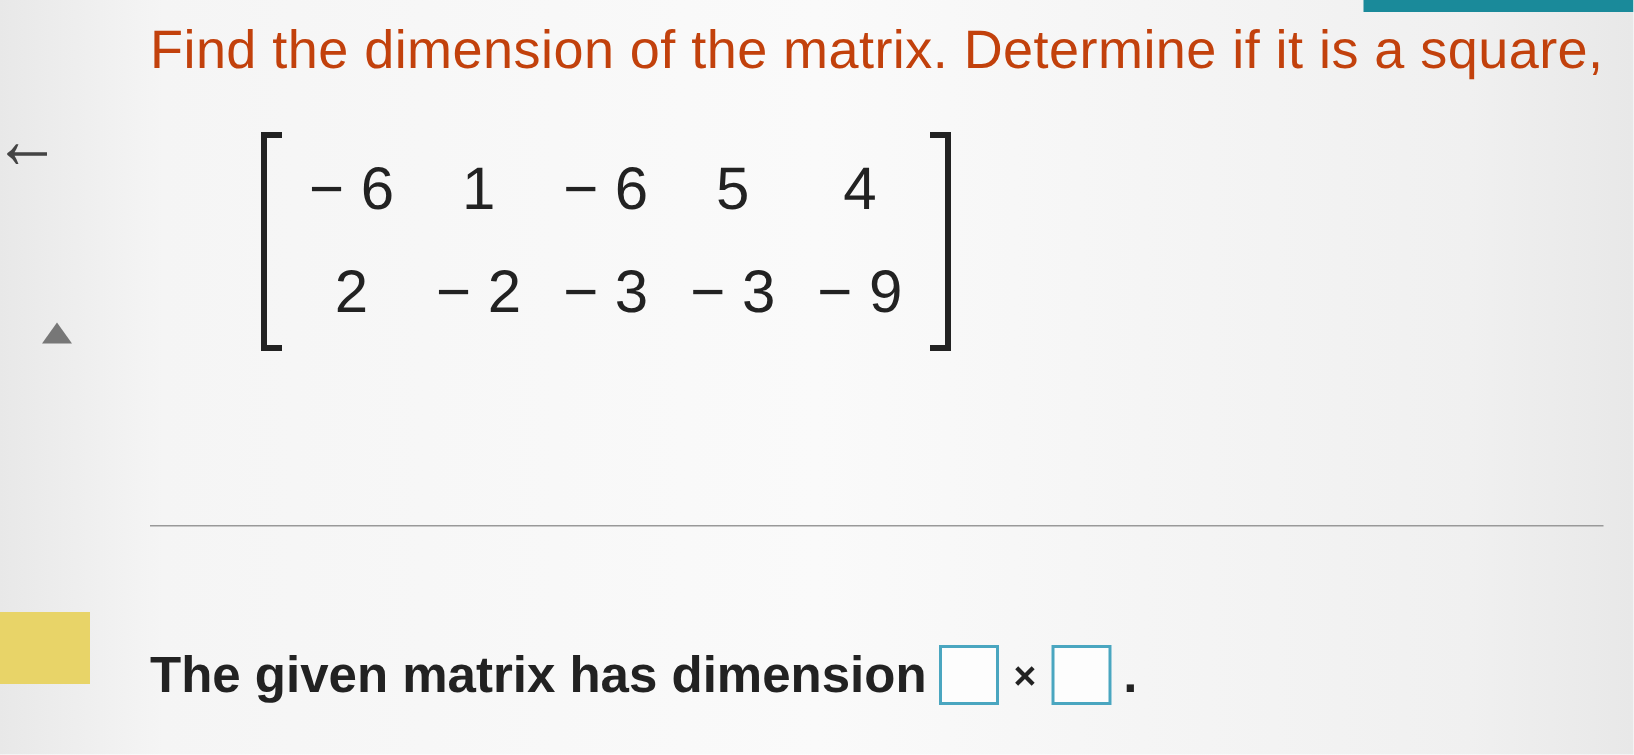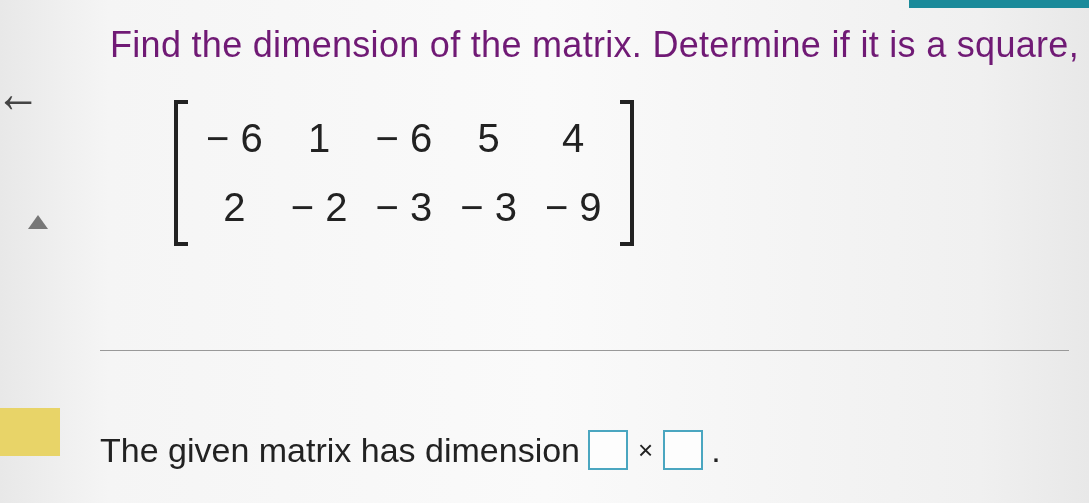--- a/index.html
+++ b/index.html
@@ -45,24 +45,23 @@
     width: 60px; height: 48px;
     background: #e8d468;
   }
   .content {
     position: absolute;
     left: 100px; top: 0;
     right: 0;
   }
   .prompt {
     font-size: 36px;
-    color: #701a75;
-    padding-top: 24px;
+    color: #c2410c;
+    padding-top: 12px;
     letter-spacing: 0.3px;
-    text-align: center;
   }
   .matrix-wrap {
     display: flex;
     align-items: center;
     margin-top: 32px;
     margin-left: 70px;
   }
   .bracket {
     font-size: 0;
   }
@@ -86,20 +85,21 @@
   }
   .answer-line {
     position: absolute;
     left: 100px;
     top: 430px;
     font-size: 34px;
     color: #222;
     display: flex;
     align-items: center;
     gap: 8px;
+    font-weight: bold;
   }
   .blank-box {
     display: inline-block;
     width: 40px; height: 40px;
     border: 2px solid #4aa6c0;
     background: #fdfdfd;
     vertical-align: middle;
   }
   .times {
     font-size: 26px;

